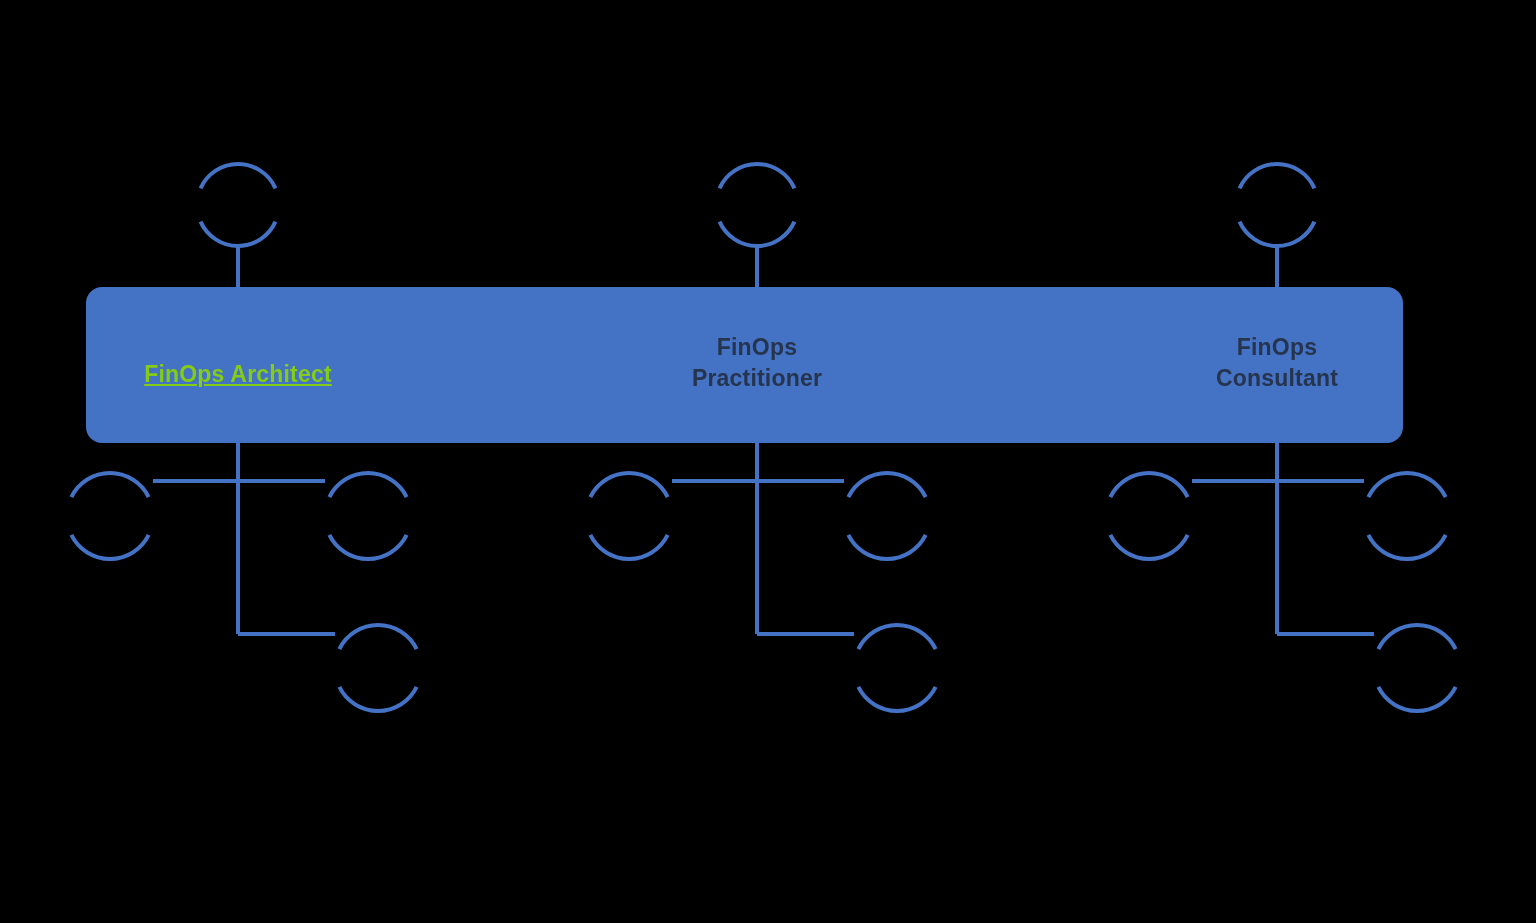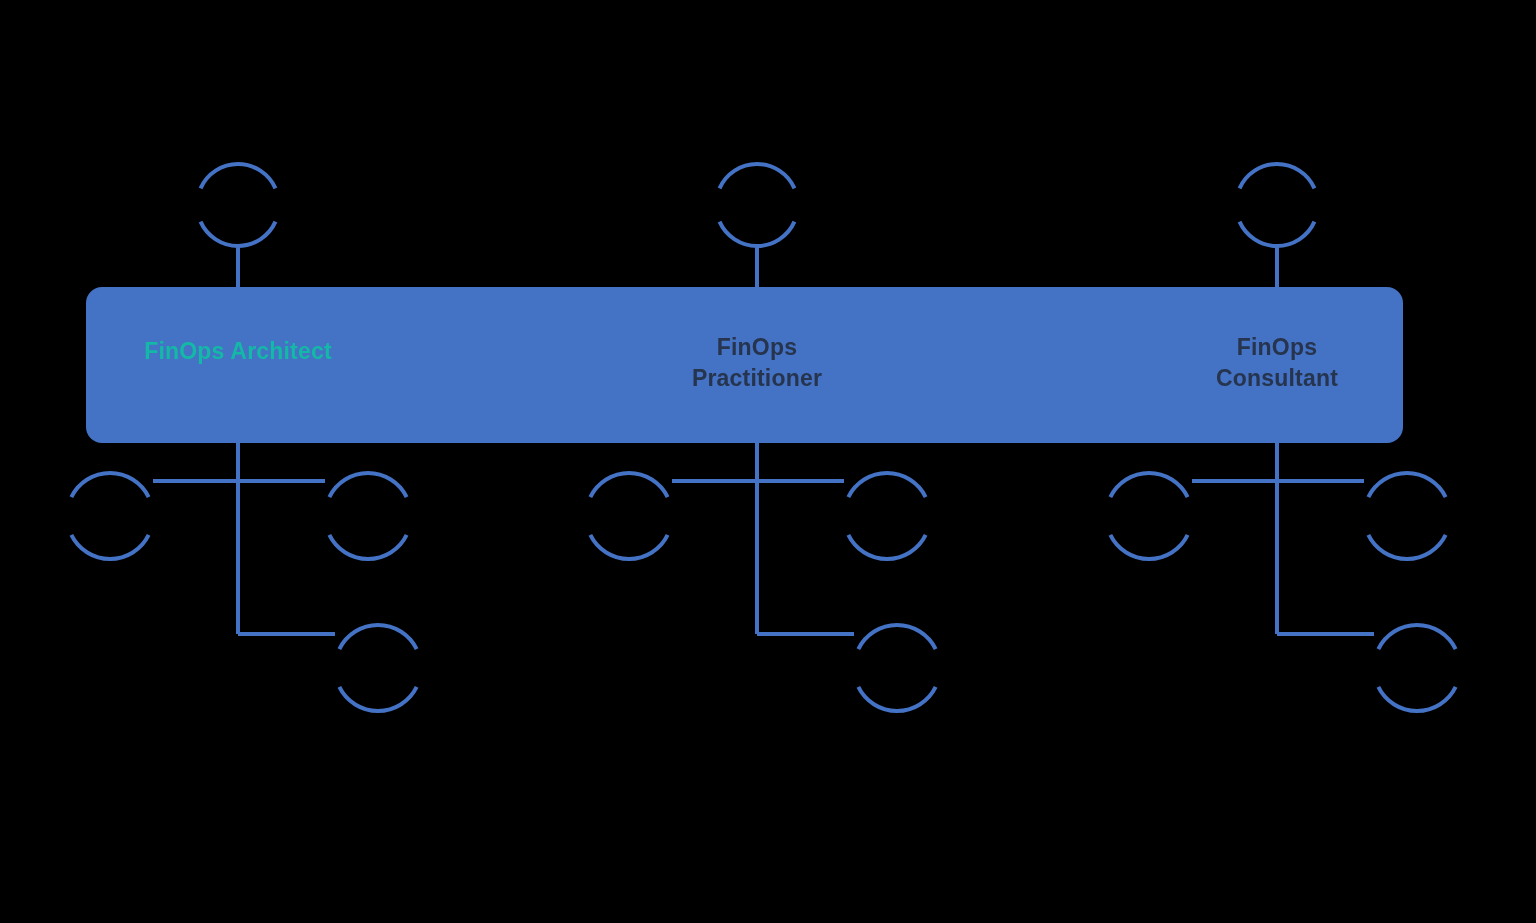--- a/index.html
+++ b/index.html
@@ -97,20 +97,20 @@
         <path d="M 1110.35 497.15 A 43 43 0 0 1 1187.65 497.15" fill="none" stroke="#4472C4" stroke-width="4" stroke-linecap="butt"></path>
         <path d="M 1187.65 534.85 A 43 43 0 0 1 1110.35 534.85" fill="none" stroke="#4472C4" stroke-width="4" stroke-linecap="butt"></path>
         <path d="M 1368.35 497.15 A 43 43 0 0 1 1445.65 497.15" fill="none" stroke="#4472C4" stroke-width="4" stroke-linecap="butt"></path>
         <path d="M 1445.65 534.85 A 43 43 0 0 1 1368.35 534.85" fill="none" stroke="#4472C4" stroke-width="4" stroke-linecap="butt"></path>
         <path d="M 1378.35 649.15 A 43 43 0 0 1 1455.65 649.15" fill="none" stroke="#4472C4" stroke-width="4" stroke-linecap="butt"></path>
         <path d="M 1455.65 686.85 A 43 43 0 0 1 1378.35 686.85" fill="none" stroke="#4472C4" stroke-width="4" stroke-linecap="butt"></path>
       </g>
   </svg>
 
   <div id="label-layer">
-      <div class="role-label" style="color: #14b8a6; width: 300px; left: 88px; top: 336px;">FinOps Architect</div>
+      <div class="role-label" style="color: #84cc16; width: 300px; left: 88px; top: 359px; text-decoration: underline;">FinOps Architect</div>
       <div class="role-label" style="color: rgb(38, 52, 77); width: 300px; left: 607px; top: 332px;">FinOps
 Practitioner</div>
       <div class="role-label" style="color: rgb(38, 52, 77); width: 300px; left: 1127px; top: 332px;">FinOps
 Consultant</div>
     </div>
 
 </div>
 
 </body></html>

